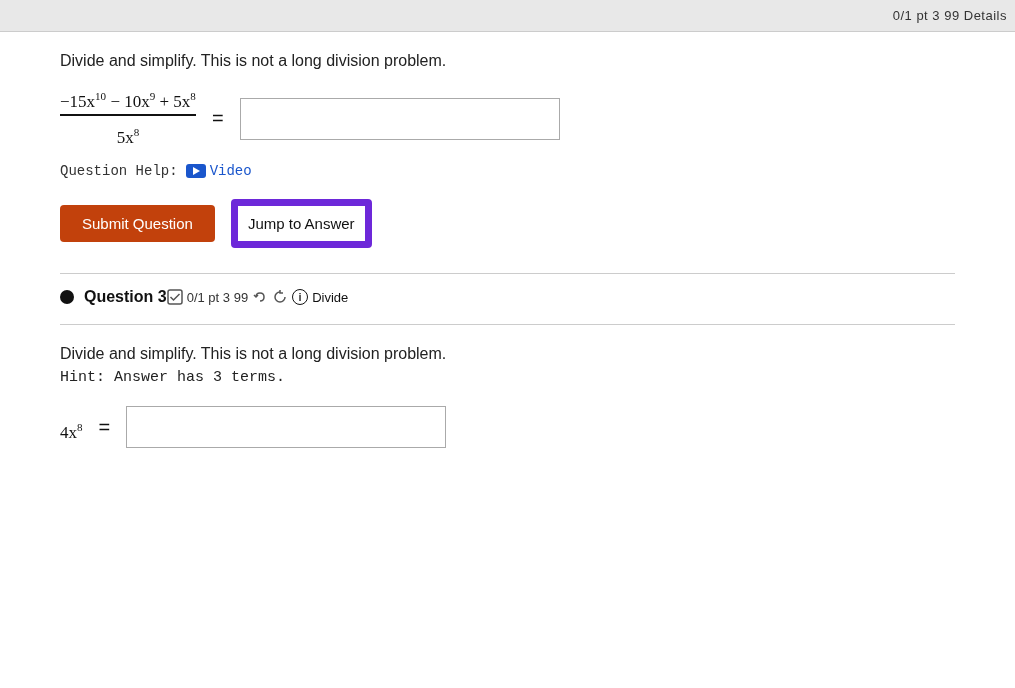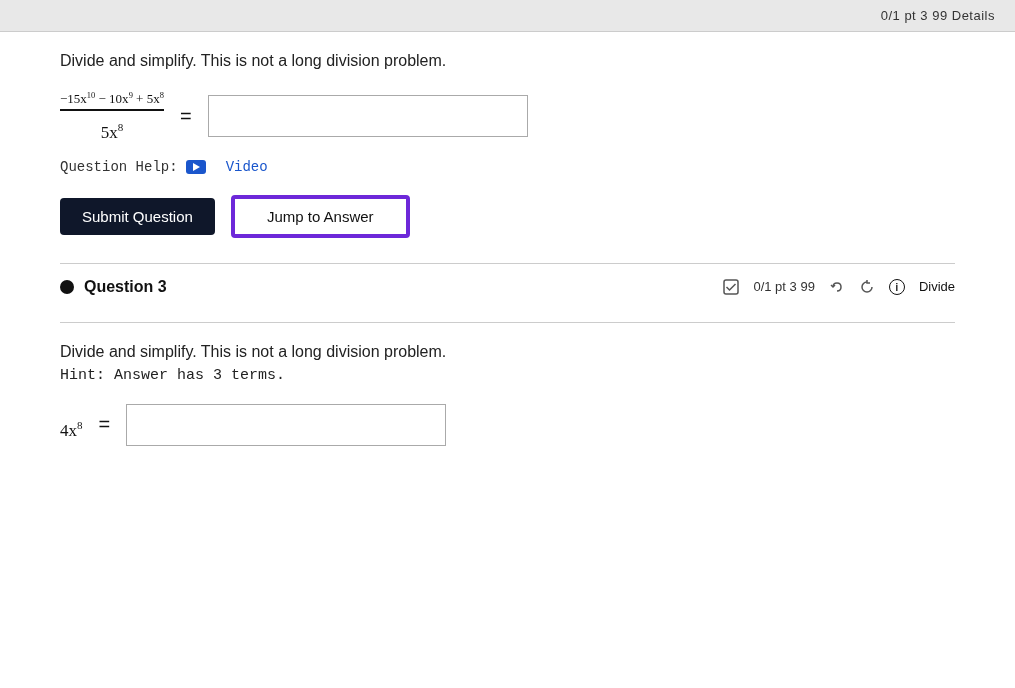--- a/index.html
+++ b/index.html
@@ -18,21 +18,21 @@
       background: #fff;
       display: flex;
       flex-direction: column;
     }
     .top-bar {
       background: #e8e8e8;
       height: 32px;
       display: flex;
       align-items: center;
       justify-content: flex-end;
-      padding: 0 20px;
+      padding: 0 8px;
       border-bottom: 1px solid #ccc;
     }
     .top-bar-text {
       font-family: Arial, sans-serif;
       font-size: 13px;
       color: #333;
       letter-spacing: 0.5px;
     }
     .content-area {
       padding: 0 60px;
@@ -62,21 +62,21 @@
       align-items: center;
       font-size: 17px;
       color: #111;
     }
     .fraction .numerator {
       padding-bottom: 2px;
       border-bottom: 2px solid #111;
       width: 100%;
       text-align: center;
       white-space: nowrap;
-      font-size: 13px;
+      font-size: 17px;
     }
     .fraction .denominator {
       padding-top: 10px;
       text-align: center;
       font-size: 17px;
     }
     .equals-sign {
       font-size: 20px;
       color: #111;
       font-family: Arial, sans-serif;
@@ -95,21 +95,21 @@
       display: flex;
       align-items: center;
       gap: 8px;
       margin-bottom: 20px;
     }
     .video-link {
       color: #1a56cc;
       text-decoration: none;
       display: flex;
       align-items: center;
-      gap: 20px;
+      gap: 4px;
       font-size: 14px;
     }
     .video-icon {
       width: 20px;
       height: 14px;
       background: #1a56cc;
       border-radius: 3px;
       display: inline-flex;
       align-items: center;
       justify-content: center;
@@ -122,46 +122,46 @@
       border-bottom: 4px solid transparent;
       border-left: 7px solid #fff;
       margin-left: 1px;
     }
     .buttons-row {
       display: flex;
       align-items: center;
       gap: 16px;
     }
     .submit-btn {
-      background: #0f172a;
+      background: #c2410c;
       color: #fff;
       border: none;
       padding: 10px 22px;
       font-size: 15px;
       font-family: Arial, sans-serif;
       border-radius: 4px;
       cursor: pointer;
       font-weight: 500;
     }
     .jump-btn {
       background: #fff;
       color: #111;
-      border: 4px solid #6d28d9;
-      padding: 9px 32px;
+      border: 7px solid #6d28d9;
+      padding: 9px 10px;
       font-size: 15px;
       font-family: Arial, sans-serif;
       border-radius: 4px;
       cursor: pointer;
     }
     
     .question-header {
       display: flex;
       align-items: center;
-      justify-content: space-between;
-      padding: 14px 0 26px 0;
+      justify-content: flex-start;
+      padding: 14px 0 18px 0;
       border-bottom: 1px solid #ccc;
     }
     .question-title {
       display: flex;
       align-items: center;
       gap: 10px;
       font-family: Arial, sans-serif;
       font-size: 16px;
       font-weight: bold;
       color: #111;
@@ -172,21 +172,21 @@
       background: #111;
       border-radius: 50%;
       display: inline-block;
     }
     .question-meta {
       font-family: Arial, sans-serif;
       font-size: 13px;
       color: #333;
       display: flex;
       align-items: center;
-      gap: 14px;
+      gap: 4px;
     }
     .details-btn {
       background: none;
       border: none;
       color: #111;
       font-family: Arial, sans-serif;
       font-size: 13px;
       cursor: pointer;
       display: flex;
       align-items: center;

